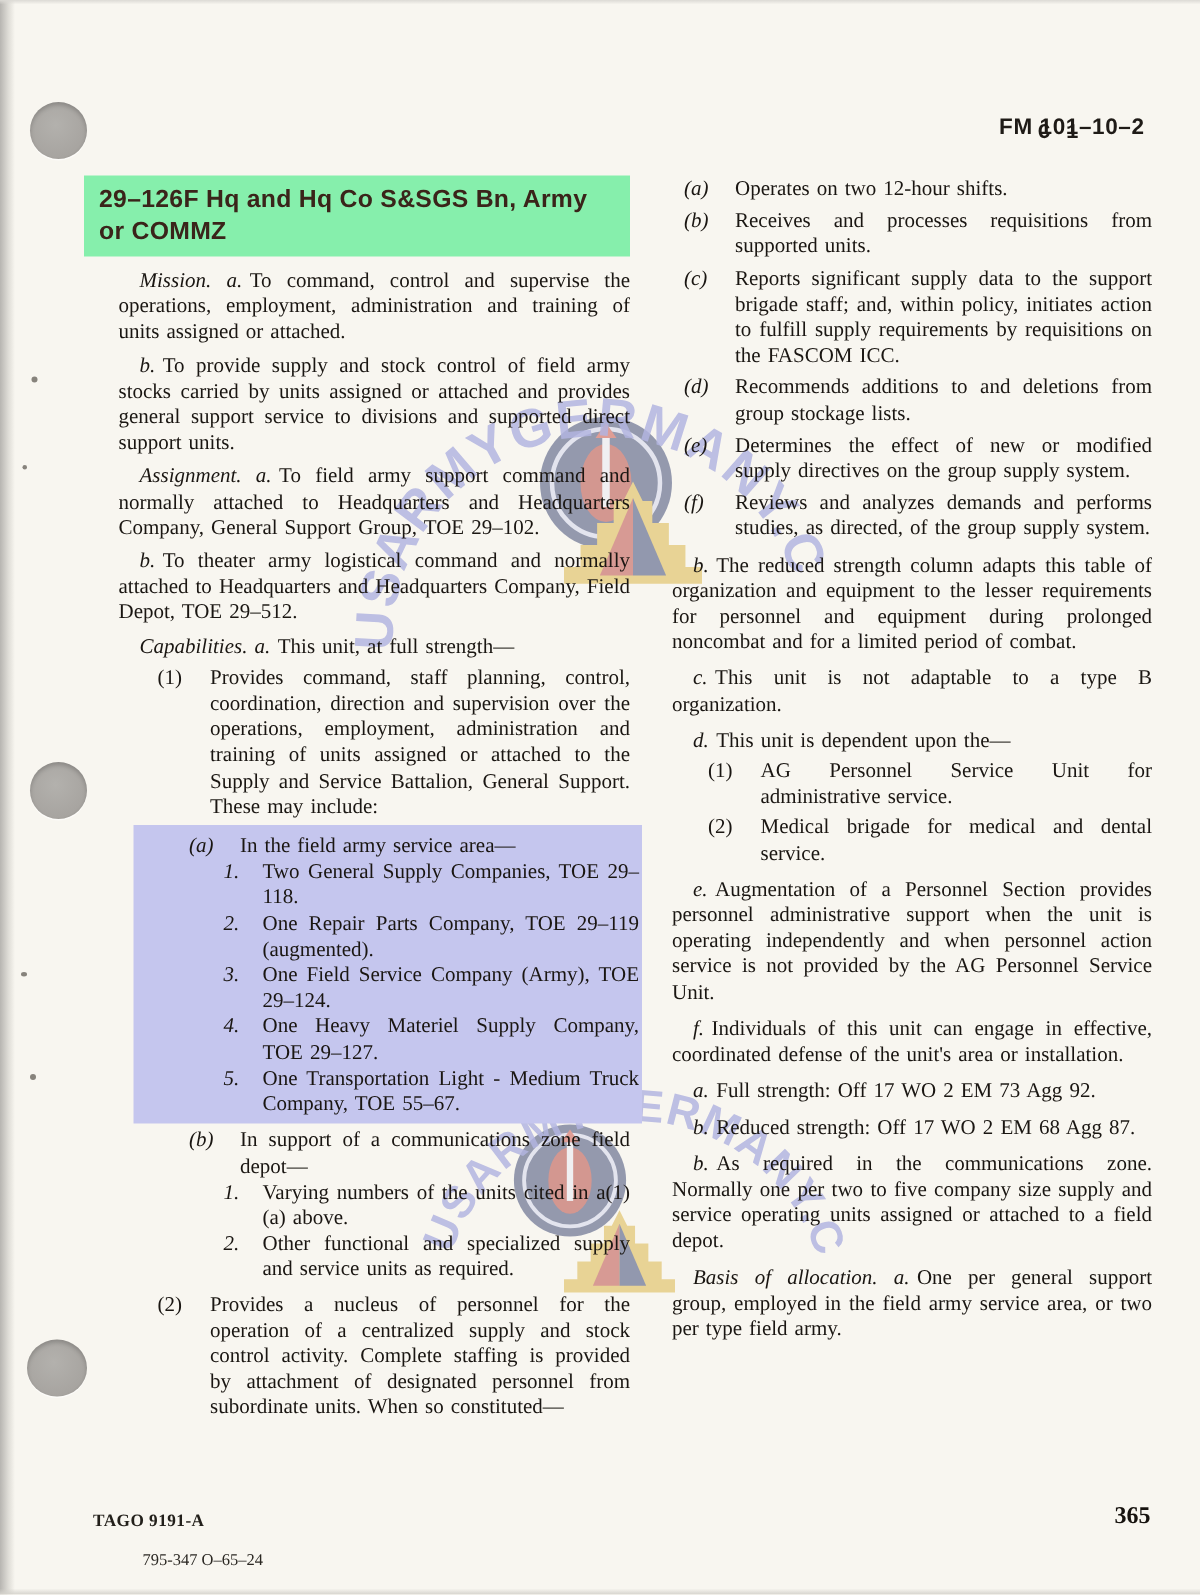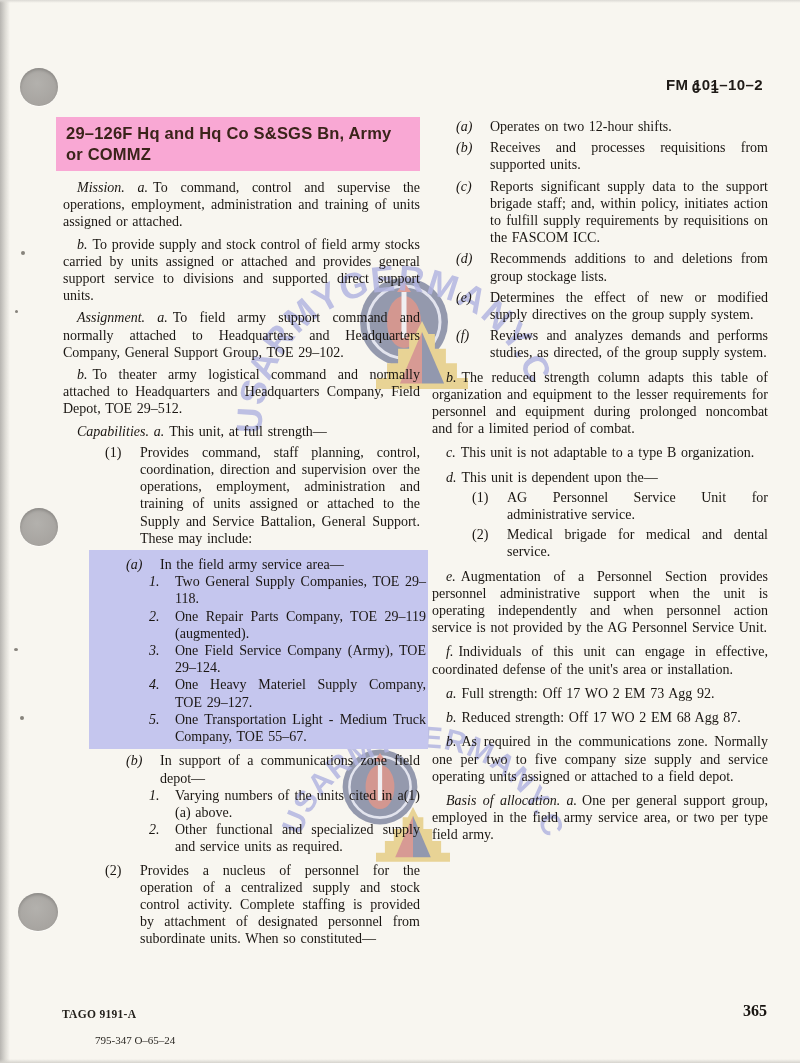--- a/index.html
+++ b/index.html
@@ -27,26 +27,26 @@
   .hdr-fm{position:absolute;top:76px;right:37px;z-index:4;
     font-family:"Liberation Sans",sans-serif;font-weight:bold;font-size:15px;color:#1f1b17;letter-spacing:.4px;}
   .hdr-c1{position:absolute;top:81px;right:80px;z-index:4;
     font-family:Liberation Mono, monospace;font-weight:bold;font-size:14px;color:#1f1b17;letter-spacing:1px;}
 
   .col{position:absolute;z-index:3;font-size:14px;line-height:17.2px;text-align:justify;word-spacing:1.2px;}
   .col-left{left:63px;top:117px;width:357px;}
   .col-right{left:432px;top:118px;width:336px;}
 
   .section-heading{
-    background:#f9a8d4;color:#3a241a;
+    background:#86efac;color:#3a241a;
     font-family:"Liberation Sans",sans-serif;font-weight:bold;
     font-size:16.5px;line-height:21px;text-align:left;word-spacing:0;
     margin:0 0 8px -7px;padding:6px 8px 6px 10px;letter-spacing:.2px;
   }
-  p.para{margin:5px 0 0 0;text-indent:14px;}
+  p.para{margin:5px 0 0 16px;text-indent:14px;}
   .lead{font-style:italic;margin-right:5px;}
   .ital{font-style:italic;}
 
   .li{position:relative;margin-top:4px;}
   .mk{position:absolute;font-style:italic;}
   .mk.roman{font-style:normal;}
   .l1{padding-left:77px;}  .l1 > .mk{left:42px;}
   .l2{padding-left:97px;}  .l2 > .mk{left:63px;}
   .l3{padding-left:112px;margin-top:0;} .l3 > .mk{left:86px;}
 

